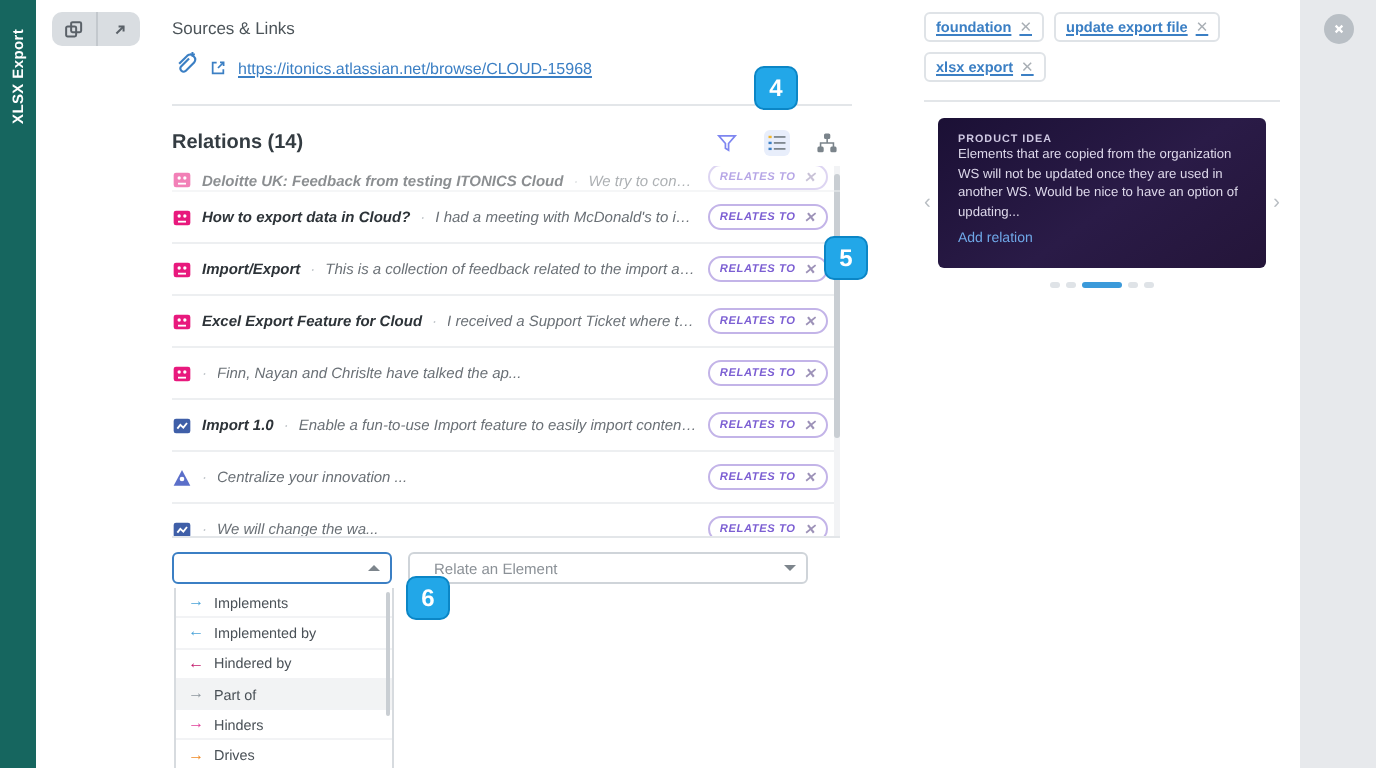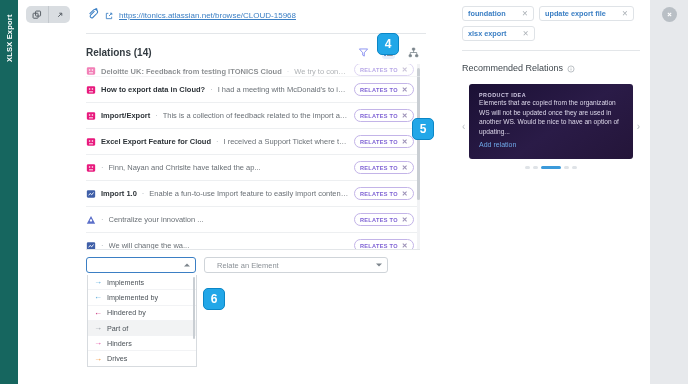--- a/index.html
+++ b/index.html
@@ -77,20 +77,21 @@
   .rel-title { font-size: 10px; font-weight: 700; color: #343c42; }
   .rel-tools { margin-left: auto; display: flex; align-items: center; gap: 12px; }
   .rel-tools .tool { width: 13px; height: 13px; display: flex; align-items: center; justify-content: center; cursor: pointer; }
   .rel-tools svg { width: 11px; height: 11px; }
   .tool.active { background: #e8eefb; border-radius: 3px; }
 
   
   .rel-list {
     position: relative; width: 334px; height: 186px; overflow: hidden;
     border-bottom: 1px solid #e3e6e9;
+    font-style: italic;
   }
   .rel-item {
     display: flex; align-items: center; gap: 5px;
     height: 26px; border-bottom: 1px solid #edeff1; padding-right: 6px;
   }
   .rel-item.clipped { height: 13px; align-items: flex-end; overflow: hidden; opacity: .55; }
   .rel-ico { width: 10px; height: 10px; flex: 0 0 10px; display:flex; align-items:center; justify-content:center; }
   .rel-ico svg { width: 10px; height: 10px; }
   .rel-name { font-size: 7.5px; font-weight: 700; color: #2d3338; white-space: nowrap; }
   .rel-sep { font-size: 7.5px; color: #b6bcc1; }
@@ -115,21 +116,21 @@
   }
 
   
   .sel-row { display: flex; gap: 8px; margin-top: 7px; width: 340px; }
   .sel {
     position: relative; height: 16px; border: 1px solid #cfd4d9; border-radius: 3px;
     background: #fff; display: flex; align-items: center; padding: 0 14px 0 5px;
     font-size: 7.5px; color: #8b9197; cursor: pointer;
   }
   .sel.open { border-color: #3b7fc4; width: 110px; }
-  .sel.plain { width: 184px; padding-left: 12px; }
+  .sel.plain { width: 200px; padding-left: 12px; }
   .caret {
     position: absolute; right: 5px; top: 50%; transform: translateY(-50%);
     width: 0; height: 0; border-left: 3px solid transparent; border-right: 3px solid transparent;
   }
   .caret.down { border-top: 3.5px solid #7d858c; }
   .caret.up { border-bottom: 3.5px solid #7d858c; }
 
   .dropdown {
     position: absolute; left: 0; top: 17px; width: 110px; height: 92px;
     background: #fff; border: 1px solid #d7dbdf; border-top: none;
@@ -144,24 +145,25 @@
   .dd-arrow { font-size: 8px; line-height: 1; font-weight: 700; }
   .dd-scroll { position: absolute; right: 1px; top: 2px; width: 2.5px; height: 62px; background: #c9ced3; border-radius: 2px; }
 
   
   .right-col {
     position: absolute; left: 436px; top: 0; width: 196px; height: 384px;
     background: #fff; padding: 6px 10px 0 8px;
   }
   .tags { display: flex; flex-wrap: wrap; gap: 5px; }
   .tag {
-    display: flex; gap: 16px;
+    display: flex; gap: 4px;
     border: 1px solid #dfe3e7; border-radius: 3px; background: #fff;
     padding: 2px 5px; font-size: 7.3px; font-weight: 700; color: #3b7fc4;
     cursor: pointer;
+    text-decoration: underline;
   }
   .tag .x { color: #a9afb5; font-size: 7.5px; font-weight: 400; }
   .right-hr { height: 1px; background: #e3e6e9; margin: 9px 0 8px 0; }
   .rr-head { display: flex; align-items: center; gap: 4px; margin-bottom: 7px; }
   .rr-title { font-size: 9px; color: #3f474d; }
   .info-ico svg { width: 8px; height: 8px; }
 
   .carousel { position: relative; }
   .card {
     background: linear-gradient(145deg,#1b1035 0%,#2a1b47 55%,#241539 100%);
@@ -235,20 +237,21 @@
       <button>
         <svg viewBox="0 0 14 14">
           <path d="M4.5 9.5 L9.5 4.5"></path>
           <path d="M6 4.5 H9.5 V8"></path>
         </svg>
       </button>
     </div>
 
     <div class="left-col">
 
+      <div class="sec-title">Sources &amp; Links</div>
 
       <div class="link-row">
         <span class="paperclip">
           <svg viewBox="0 0 16 16">
             <path d="M10.5 5.2 L5.6 10.1a2 2 0 0 0 2.8 2.8l5.2-5.2a3 3 0 0 0-4.2-4.2L4.4 8.5"></path>
             <path d="M12.6 1.2 V4.2 M11.1 2.7 H14.1" stroke-width="1.2"></path>
           </svg>
         </span>
         <span class="ext-ico">
           <svg viewBox="0 0 12 12">
@@ -477,29 +480,20 @@
             <span>update export file</span>
             <span class="x">✕</span>
           </div>
           <div class="tag">
             <span>xlsx export</span>
             <span class="x">✕</span>
           </div>
         </div>
       <div class="right-hr"></div>
 
-      <div class="rr-head">
-        <span class="rr-title">Recommended Relations</span>
-        <span class="info-ico">
-          <svg viewBox="0 0 12 12" fill="none" stroke="#9aa1a8" stroke-width="1">
-            <circle cx="6" cy="6" r="4.6"></circle>
-              <path d="M6 5.2V8.2M6 3.7v.6"></path>
-          </svg>
-        </span>
-      </div>
 
       <div class="carousel">
         <span class="c-arrow left">‹</span>
         <span class="c-arrow right">›</span>
         <div class="card">
           <div class="card-kicker">PRODUCT IDEA</div>
           <div class="card-body">Elements that are copied from the organization WS will not be updated once they are used in another WS. Would be nice to have an option of updating...</div>
           <div class="card-link">Add relation</div>
         </div>
         <div class="dots" id="dot-list">

